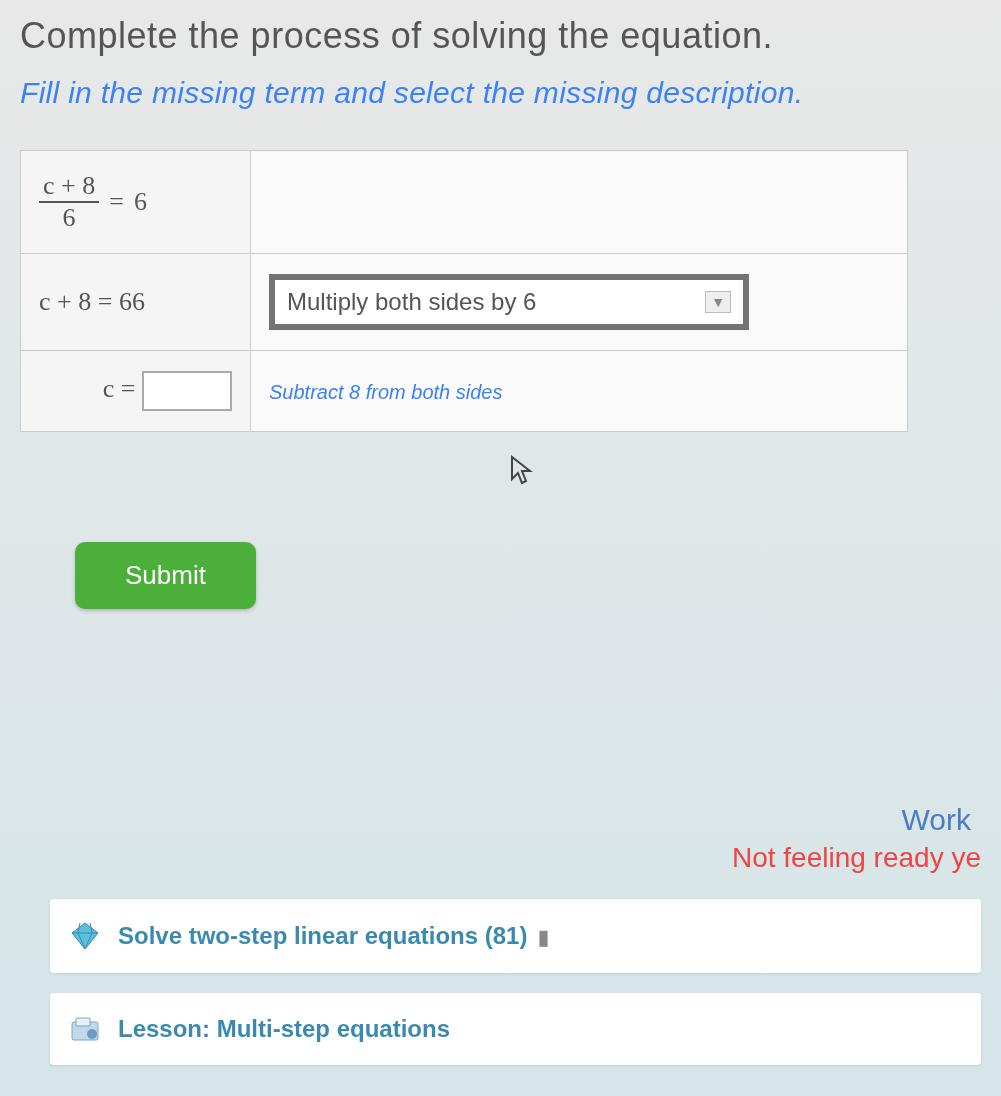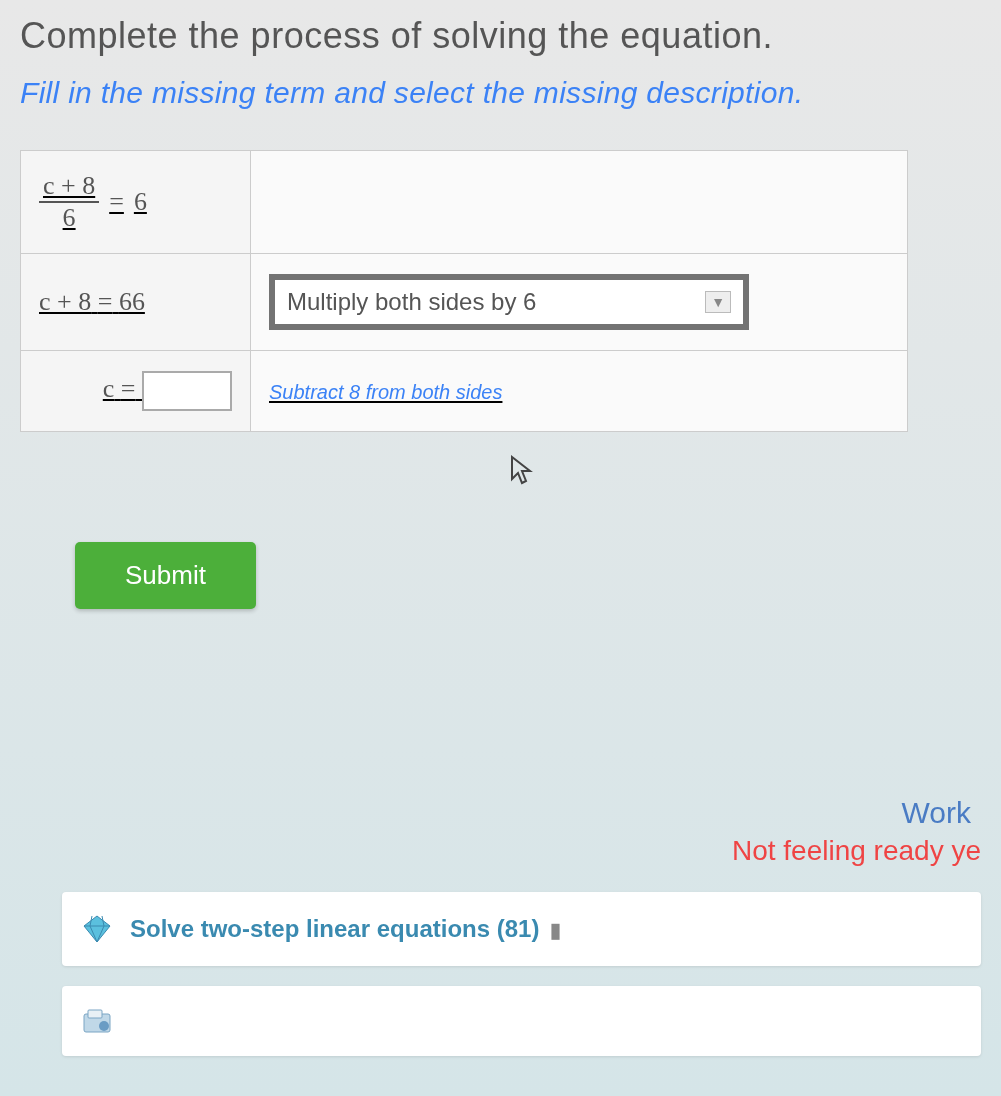--- a/index.html
+++ b/index.html
@@ -27,21 +27,20 @@
       color: #3b82f6;
       font-style: italic;
       margin-bottom: 40px;
       letter-spacing: 0.3px;
     }
     .equation-table {
       border: 1px solid #ccc;
       border-collapse: collapse;
       background: #f5f5f5;
       width: 888px;
-      text-decoration: underline;
     }
     .equation-table td {
       border: 1px solid #ccc;
       padding: 20px 18px;
       vertical-align: middle;
     }
     .eq-cell {
       width: 230px;
       font-size: 26px;
       color: #555;
@@ -113,32 +112,32 @@
       font-size: 30px;
       color: #555;
       pointer-events: none;
     }
     .submit-btn {
       margin-top: 110px;
       margin-left: 55px;
       background: #4caf3a;
       color: #fff;
       border: none;
-      border-radius: 5px;
+      border-radius: 10px;
       padding: 18px 50px;
       font-size: 26px;
       cursor: pointer;
       box-shadow: 0 2px 4px rgba(0,0,0,0.2);
     }
     .bottom-section {
       position: absolute;
       bottom: 0;
-      left: 12px;
+      left: 0;
       right: 0;
-      padding: 0 20px 20px 50px;
+      padding: 0 20px 11px 50px;
     }
     .work-text {
       text-align: right;
       font-size: 30px;
       color: #4a7cc4;
       margin-bottom: 5px;
       padding-right: 10px;
     }
     .not-ready-text {
       text-align: right;
@@ -250,17 +249,18 @@
       <span class="bookmark-icon">▮</span>
     </span>
   </div>
 
   <div class="lesson-card">
     <svg class="folder-icon" viewBox="0 0 30 26">
       <rect x="2" y="6" width="26" height="18" rx="2" fill="#c0d8e8" stroke="#7aa5c4" stroke-width="1"></rect>
       <rect x="6" y="2" width="14" height="8" rx="1" fill="#e8f0f5" stroke="#7aa5c4" stroke-width="1"></rect>
       <circle cx="22" cy="18" r="5" fill="#6a9cc4"></circle>
     </svg>
+    <span class="lesson-text">Lesson: Multi-step equations</span>
   </div>
 </div>
 
 
 
 
 </body></html>

